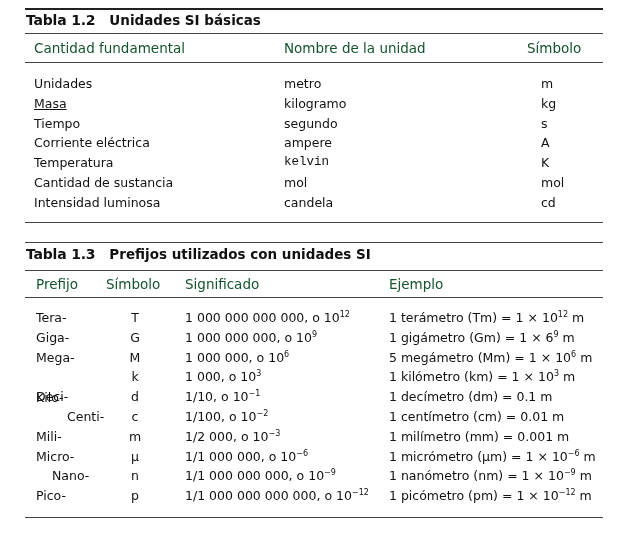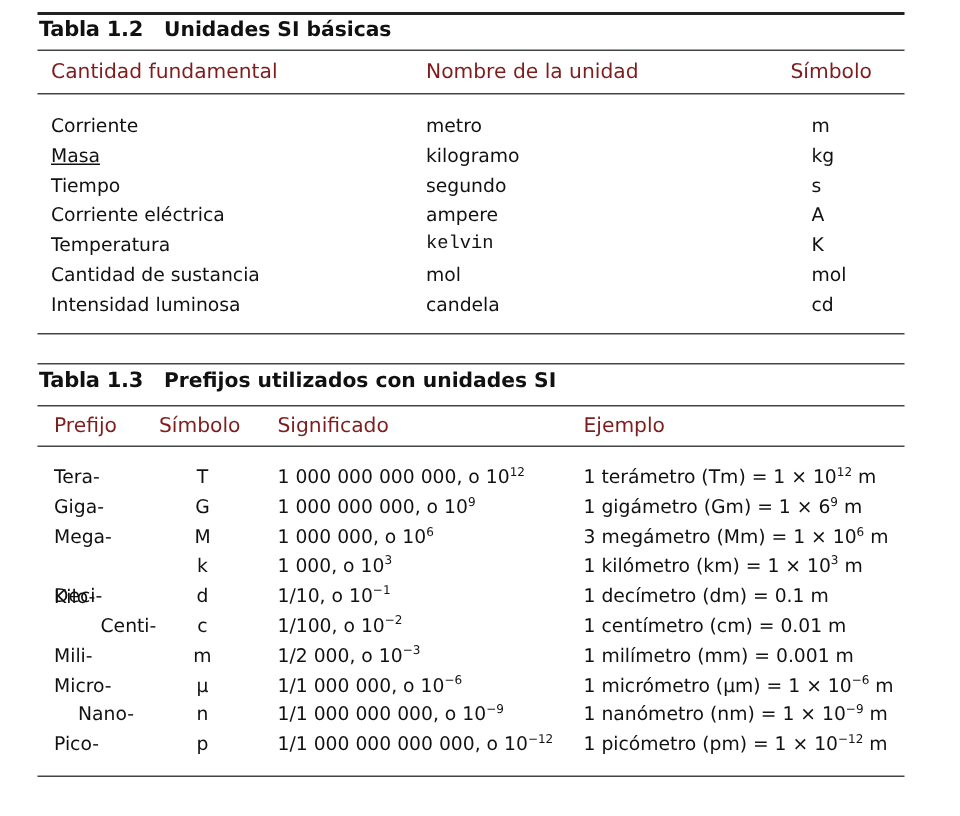--- a/index.html
+++ b/index.html
@@ -4,40 +4,40 @@
   <style>
     html, body { margin: 0; padding: 0; background: #ffffff; }
     body { width: 640px; height: 544px; position: relative; overflow: hidden;
            font-family: "DejaVu Sans", "Liberation Sans", sans-serif; color: #111; }
     .rule { position: absolute; left: 25px; width: 578px; background: #222; }
     .thick { height: 2px; }
     .thin { height: 1px; background: #444; }
     .title { position: absolute; left: 26px; font-size: 14px; white-space: nowrap; }
     .title .num { font-weight: bold; letter-spacing: -0.2px; }
     .title .txt { font-weight: bold; margin-left: 14px; font-size: 13.5px; }
-    .hdr { position: absolute; font-size: 13.5px; font-weight: bold; color:#7f1d1d; white-space: nowrap; }
+    .hdr { position: absolute; font-size: 13.5px; font-weight: bold; color:#14532d; white-space: nowrap; }
     .hdr.light { font-weight: normal; }
     .cell { position: absolute; font-size: 12.5px; white-space: nowrap; color:#111; }
     sup { font-size: 8px; vertical-align: 5px; line-height: 0; }
   </style>
 </head>
 <body>
 
 <div class="rule thick" style="top:8px;"></div>
 <div class="title" style="top:12px;">
   <span class="num">Tabla 1.2</span><span class="txt">Unidades SI básicas</span>
 </div>
 <div class="rule thin" style="top:33px;"></div>
 <div class="hdr light" style="top:40px;left:34px;">Cantidad fundamental</div>
 <div class="hdr light" style="top:40px;left:284px;">Nombre de la unidad</div>
 <div class="hdr light" style="top:40px;left:527px;">Símbolo</div>
 <div class="rule thin" style="top:62px;"></div>
 
 <div id="t1rows">
-    <div class="cell" style="top: 76px; left: 34px;">Corriente</div>
+    <div class="cell" style="top: 76px; left: 34px;">Unidades</div>
     <div class="cell" style="top: 76px; left: 284px;">metro</div>
     <div class="cell" style="top: 76px; left: 541px;">m</div>
     <div class="cell" style="top: 95.8px; left: 34px; text-decoration: underline;">Masa</div>
     <div class="cell" style="top: 95.8px; left: 284px;">kilogramo</div>
     <div class="cell" style="top: 95.8px; left: 541px;">kg</div>
     <div class="cell" style="top: 115.6px; left: 34px;">Tiempo</div>
     <div class="cell" style="top: 115.6px; left: 284px;">segundo</div>
     <div class="cell" style="top: 115.6px; left: 541px;">s</div>
     <div class="cell" style="top: 135.4px; left: 34px;">Corriente eléctrica</div>
     <div class="cell" style="top: 135.4px; left: 284px;">ampere</div>
@@ -71,21 +71,21 @@
     <div class="cell" style="top: 310px; left: 127px; width: 16px; text-align: center;">T</div>
     <div class="cell" style="top: 310px; left: 185px;"><span>1 000 000 000 000, o 10</span><sup>12</sup></div>
     <div class="cell" style="top: 310px; left: 389px;"><span>1 terámetro (Tm) = 1 × 10</span><sup>12</sup><span> m</span></div>
     <div class="cell" style="top: 329.8px; left: 36px;">Giga-</div>
     <div class="cell" style="top: 329.8px; left: 127px; width: 16px; text-align: center;">G</div>
     <div class="cell" style="top: 329.8px; left: 185px;"><span>1 000 000 000, o 10</span><sup>9</sup></div>
     <div class="cell" style="top: 329.8px; left: 389px;"><span>1 gigámetro (Gm) = 1 × 6</span><sup>9</sup><span> m</span></div>
     <div class="cell" style="top: 349.6px; left: 36px;">Mega-</div>
     <div class="cell" style="top: 349.6px; left: 127px; width: 16px; text-align: center;">M</div>
     <div class="cell" style="top: 349.6px; left: 185px;"><span>1 000 000, o 10</span><sup>6</sup></div>
-    <div class="cell" style="top: 349.6px; left: 389px;"><span>3 megámetro (Mm) = 1 × 10</span><sup>6</sup><span> m</span></div>
+    <div class="cell" style="top: 349.6px; left: 389px;"><span>5 megámetro (Mm) = 1 × 10</span><sup>6</sup><span> m</span></div>
     <div class="cell" style="top: 390px; left: 36px;">Kilo-</div>
     <div class="cell" style="top: 369.4px; left: 127px; width: 16px; text-align: center;">k</div>
     <div class="cell" style="top: 369.4px; left: 185px;"><span>1 000, o 10</span><sup>3</sup></div>
     <div class="cell" style="top: 369.4px; left: 389px;"><span>1 kilómetro (km) = 1 × 10</span><sup>3</sup><span> m</span></div>
     <div class="cell" style="top: 389.2px; left: 36px;">Deci-</div>
     <div class="cell" style="top: 389.2px; left: 127px; width: 16px; text-align: center;">d</div>
     <div class="cell" style="top: 389.2px; left: 185px;"><span>1/10, o 10</span><sup>−1</sup></div>
     <div class="cell" style="top: 389.2px; left: 389px;"><span>1 decímetro (dm) = 0.1 m</span><sup></sup><span></span></div>
     <div class="cell" style="top: 409px; left: 36px; margin-left: 31px;">Centi-</div>
     <div class="cell" style="top: 409px; left: 127px; width: 16px; text-align: center;">c</div>

